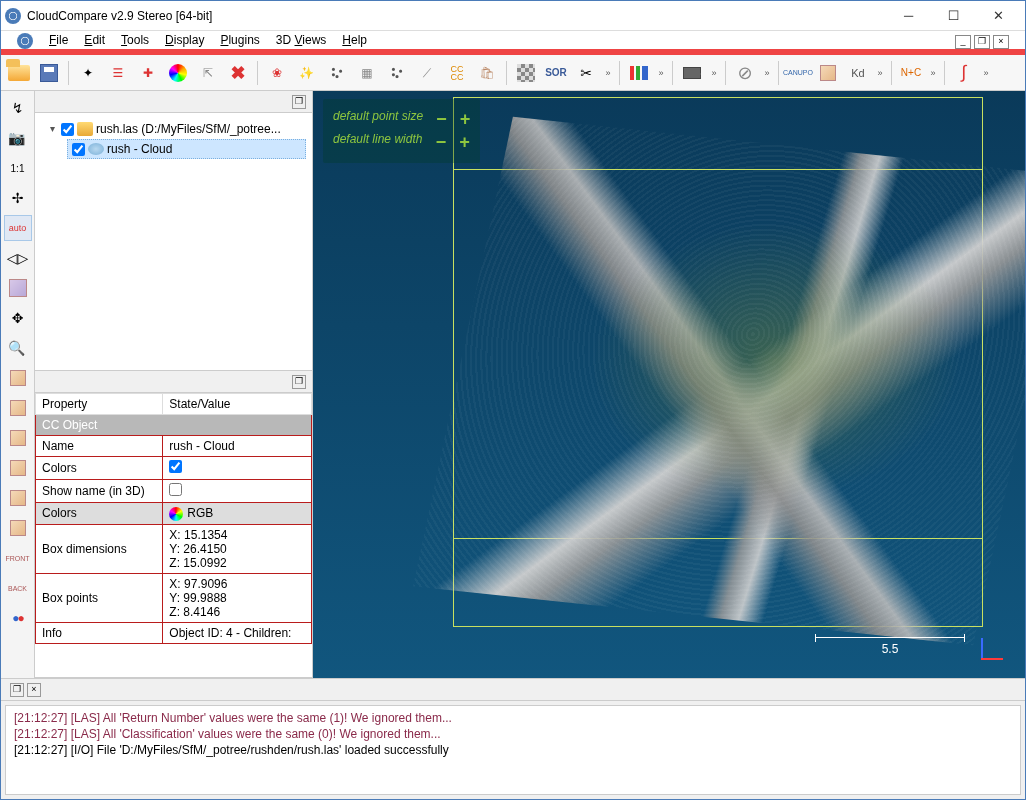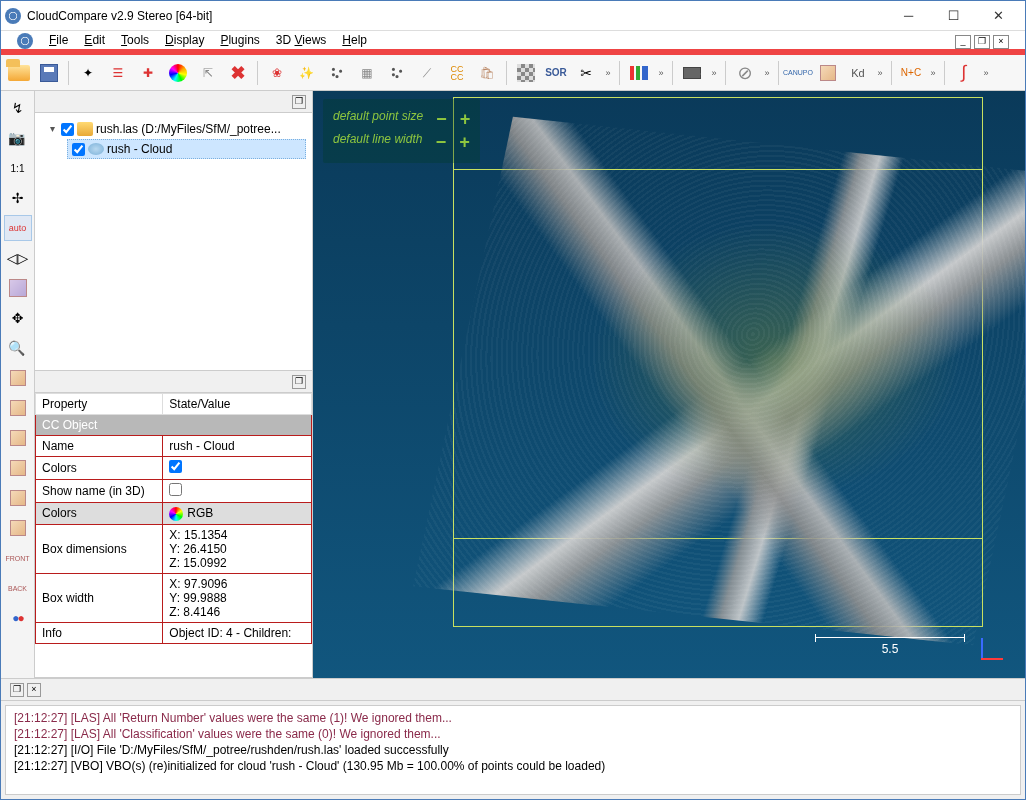--- a/index.html
+++ b/index.html
@@ -282,21 +282,21 @@
               </tr>
           <tr>
                 <td>Box dimensions</td>
                 <td>
                   <div>X: 15.1354</div>
                   <div>Y: 26.4150</div>
                   <div>Z: 15.0992</div>
                 </td>
               </tr>
           <tr>
-                <td>Box width</td>
+                <td>Box points</td>
                 <td>
                   <div>X: 97.9096</div>
                   <div>Y: 99.9888</div>
                   <div>Z: 8.4146</div>
                 </td>
               </tr>
           <tr>
                 <td>Info</td>
                 <td>Object ID: 4 - Children:</td>
               </tr>
@@ -335,15 +335,14 @@
 
 <div class="console-wrap">
   <div class="panel-header">
     <span class="pbtn">❐</span>
     <span class="pbtn">×</span>
   </div>
   <div class="console">
     <div class="line warn">[21:12:27] [LAS] All 'Return Number' values were the same (1)! We ignored them...</div>
     <div class="line warn">[21:12:27] [LAS] All 'Classification' values were the same (0)! We ignored them...</div>
     <div class="line">[21:12:27] [I/O] File 'D:/MyFiles/SfM/_potree/rushden/rush.las' loaded successfully</div>
-    <div class="line">[21:12:27] [VBO] VBO(s) (re)initialized for cloud 'rush - Cloud' (130.95 Mb = 100.00% of points could be loaded)</div>
   </div>
 </div>
 
 </body></html>

